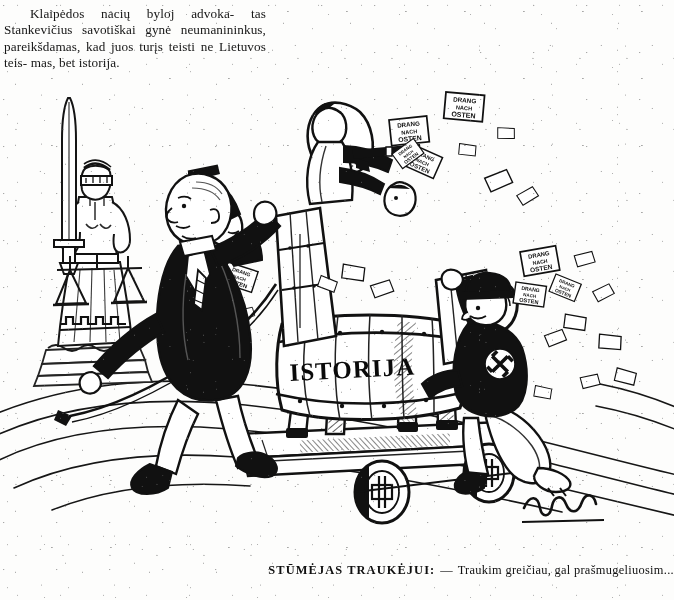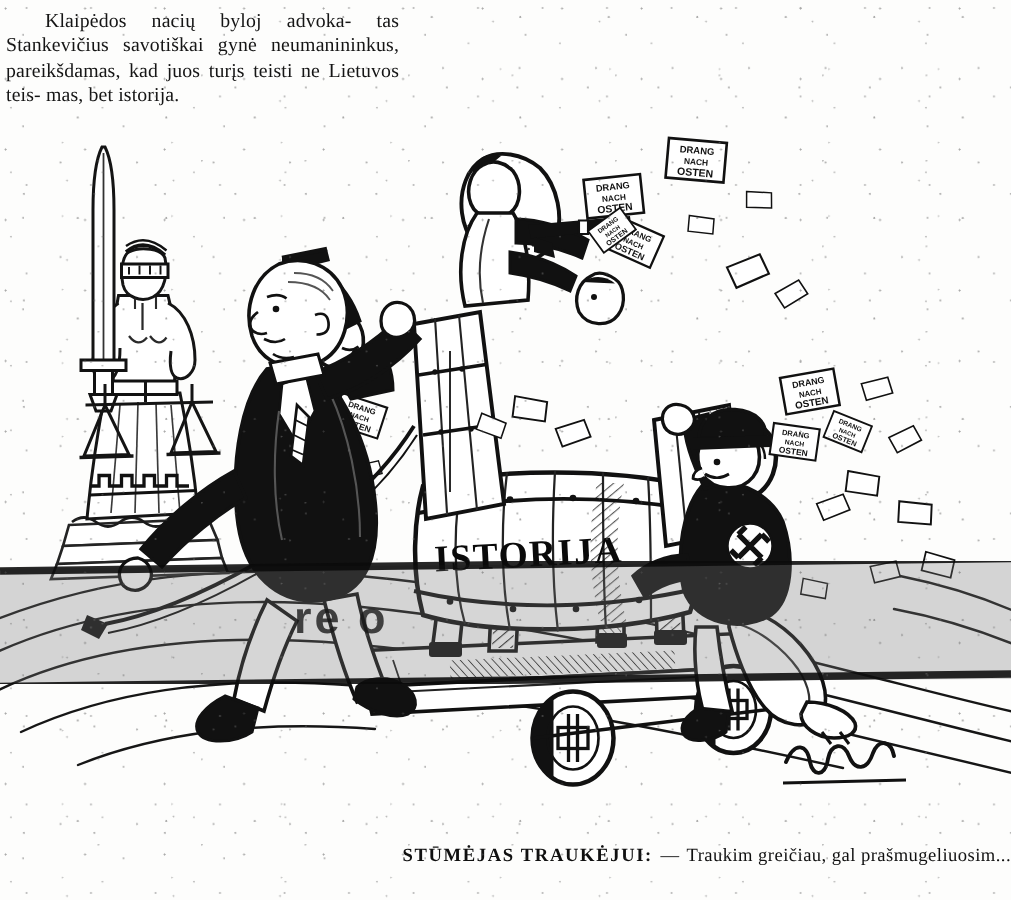--- a/index.html
+++ b/index.html
@@ -635,25 +635,19 @@
       <g>
         <path d="M524 424 C 530 410, 538 412, 540 424 C 542 434, 550 434, 552 422
                  C 554 412, 562 410, 566 420 C 570 430, 578 430, 582 418
                  C 586 408, 594 410, 596 420" fill="none" stroke="#111" stroke-width="2.6" stroke-linecap="round"></path>
         <path d="M548 404 l6 8 M560 404 l6 8" stroke="#111" stroke-width="2" fill="none"></path>
         <path d="M522 438 L604 436" stroke="#111" stroke-width="2" fill="none"></path>
       </g>
     </svg>
   </div>
 
-  <div id="watermark">
-    <div class="band"></div>
-    <div class="bar-top"></div>
-    <div class="bar-bot"></div>
-    <div class="wm-text">re o</div>
-  </div>
 
   <div id="bottom-caption">
     <span class="speaker">STŪMĖJAS TRAUKĖJUI:</span><span class="dash">—</span><span class="line">Traukim  greičiau, gal prašmugeliuosim...</span>
   </div>
 
   <div class="noise"></div>
 </div>
 
 </body></html>

